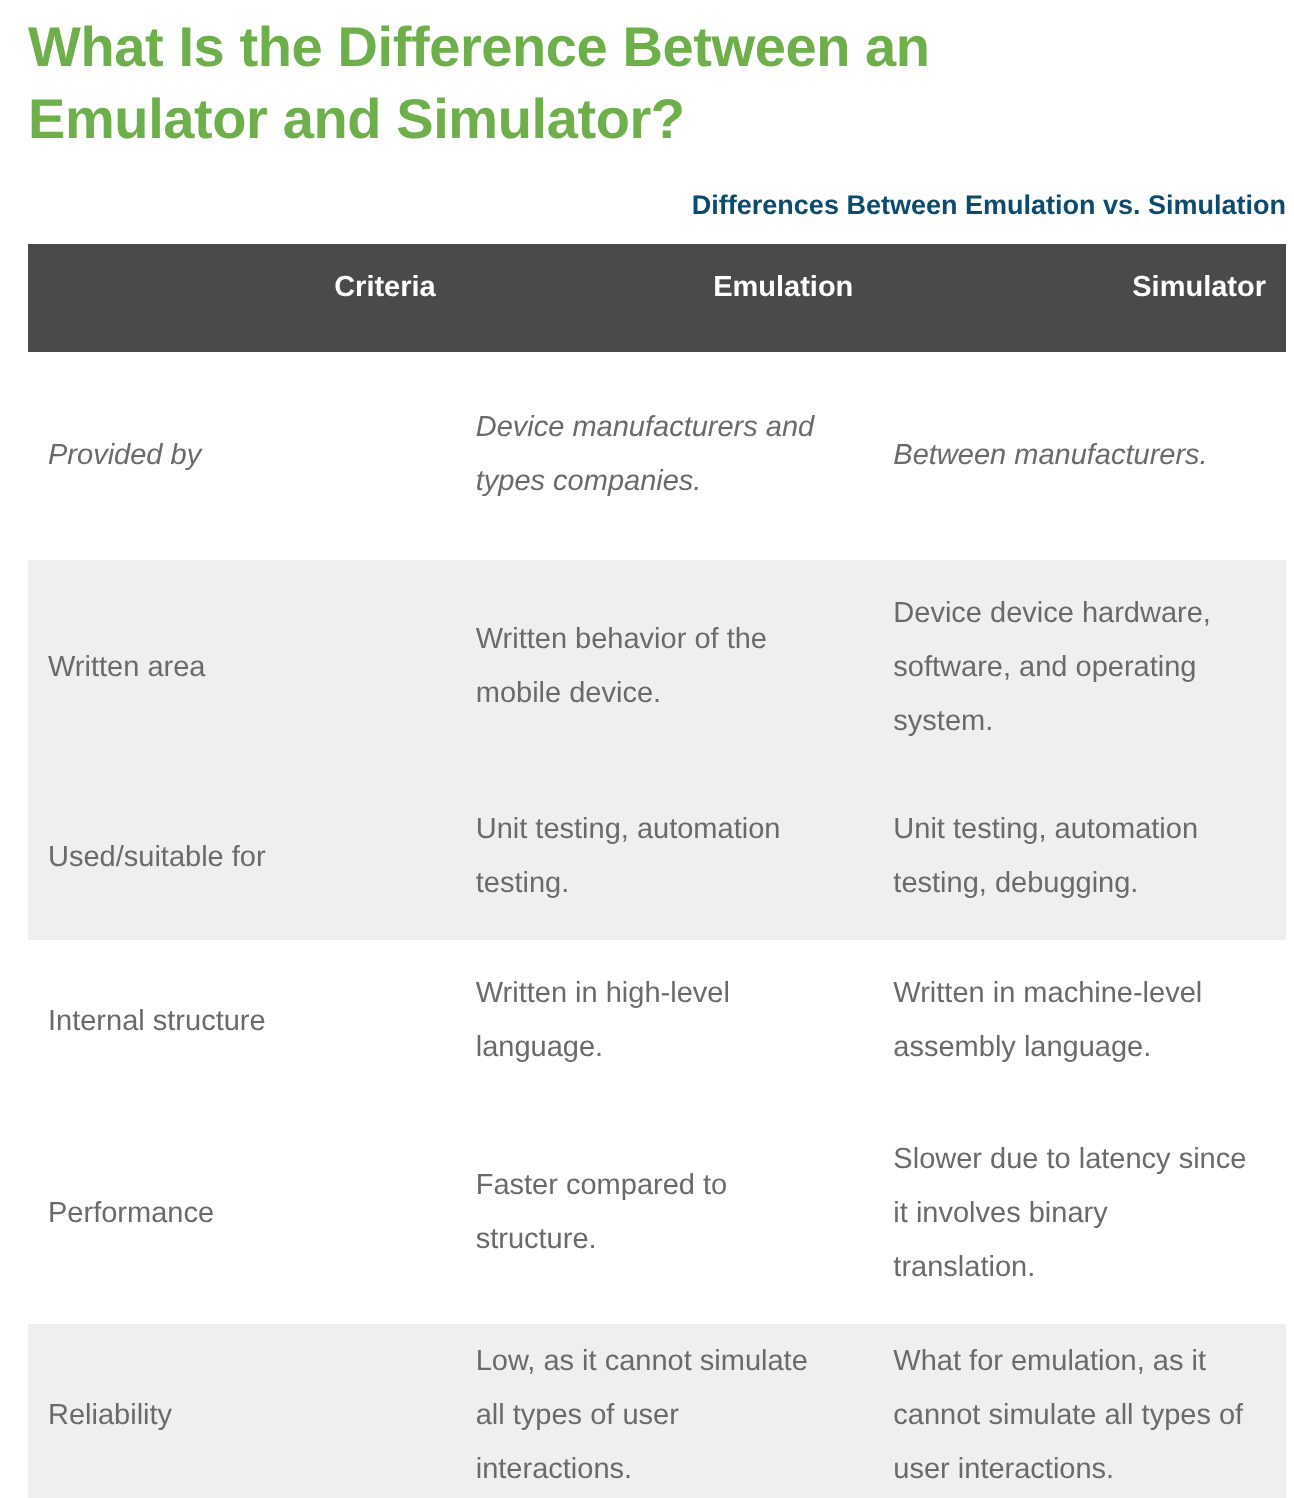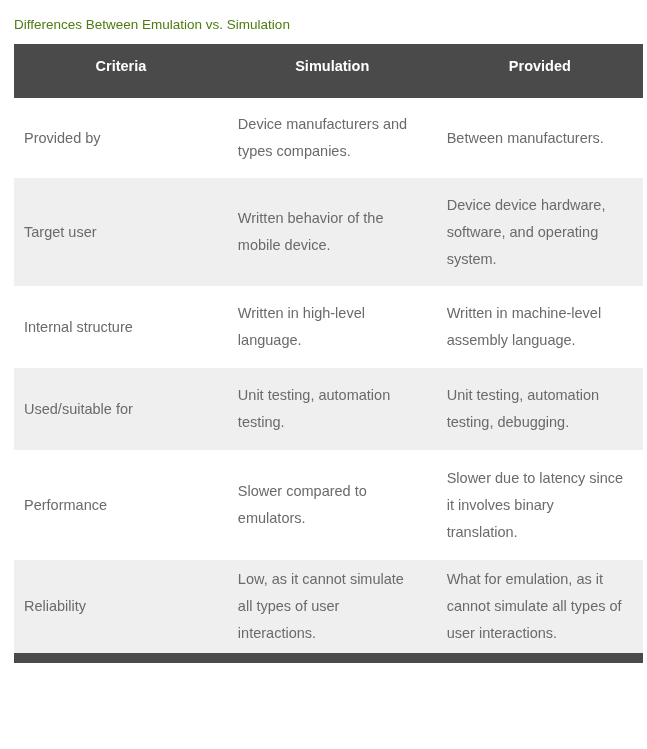--- a/index.html
+++ b/index.html
@@ -17,109 +17,110 @@
     max-width: 545px;
     font-size: 28px;
     line-height: 36px;
     font-weight: 800;
     letter-spacing: -0.2px;
     color: var(--green);
   }
   .table-caption {
     margin: 17px 0 0 14px;
     width: 629px;
-    text-align: left;
+    text-align: right;
     font-size: 13.5px;
-    font-weight: normal;
-    color: #4d7c0f;
+    font-weight: bold;
+    color: #0c4a6e;
   }
   table.compare {
     border-collapse: collapse;
     table-layout: fixed;
     width: 629px;
     margin: 12px 0 0 14px;
   }
   col.c1 { width: 34.0%; }
   col.c2 { width: 33.2%; }
   col.c3 { width: 32.8%; }
   thead th {
     background: var(--header-bg);
     color: #ffffff;
     font-size: 14.5px;
     font-weight: bold;
-    text-align: center;
+    text-align: right;
     vertical-align: top;
     height: 54px;
     padding: 14px 10px 0 10px;
   }
   tbody td {
     font-size: 14.5px;
     color: #6a6a6a;
     line-height: 27px;
     vertical-align: middle;
     padding: 6px 16px 6px 10px;
   }
   tr.alt td { background: var(--alt-bg); }
-  tr.h84  { height: 80px; }
+  tr.h84  { height: 104px; font-style: italic; }
   tr.h108 { height: 108px; }
   tr.h82  { height: 82px; }
   tr.h110 { height: 110px; }
   tr.h93  { height: 93px; }
   .next-table-bar {
     width: 629px;
     height: 10px;
     margin-left: 14px;
     background: var(--header-bg);
   }
 </style>
 </head>
 <body>
 
 <div class="page" style="--green: #6FAF4B; --header-bg: #4A4A4A; --alt-bg: #EFEFEF;">
 
+  <h1 class="page-title">What Is the Difference Between an Emulator and Simulator?</h1>
 
   <div class="table-caption">Differences Between Emulation vs. Simulation</div>
 
   <table class="compare">
     <colgroup>
       <col class="c1">
         <col class="c2">
         <col class="c3">
     </colgroup>
     <thead>
       <tr>
         <th>Criteria</th>
-        <th>Simulation</th>
-        <th>Provided</th>
+        <th>Emulation</th>
+        <th>Simulator</th>
       </tr>
     </thead>
     <tbody>
       <tr class="h84">
         <td>Provided by</td>
         <td>Device manufacturers and types companies.</td>
         <td>Between manufacturers.</td>
       </tr>
       <tr class="h108 alt">
-        <td>Target user</td>
+        <td>Written area</td>
         <td>Written behavior of the mobile device.</td>
         <td>Device device hardware, software, and operating system.</td>
+      </tr>
+      <tr class="h82 alt">
+        <td>Used/suitable for</td>
+        <td>Unit testing, automation testing.</td>
+        <td>Unit testing, automation testing, debugging.</td>
       </tr>
       <tr class="h82">
         <td>Internal structure</td>
         <td>Written in high-level language.</td>
         <td>Written in machine-level assembly language.</td>
       </tr>
-      <tr class="h82 alt">
-        <td>Used/suitable for</td>
-        <td>Unit testing, automation testing.</td>
-        <td>Unit testing, automation testing, debugging.</td>
-      </tr>
       <tr class="h110">
         <td>Performance</td>
-        <td>Slower compared to emulators.</td>
+        <td>Faster compared to structure.</td>
         <td>Slower due to latency since it involves binary translation.</td>
       </tr>
       <tr class="h93 alt">
         <td>Reliability</td>
         <td>Low, as it cannot simulate all types of user interactions.</td>
         <td>What for emulation, as it cannot simulate all types of user interactions.</td>
       </tr>
     </tbody>
   </table>
 

